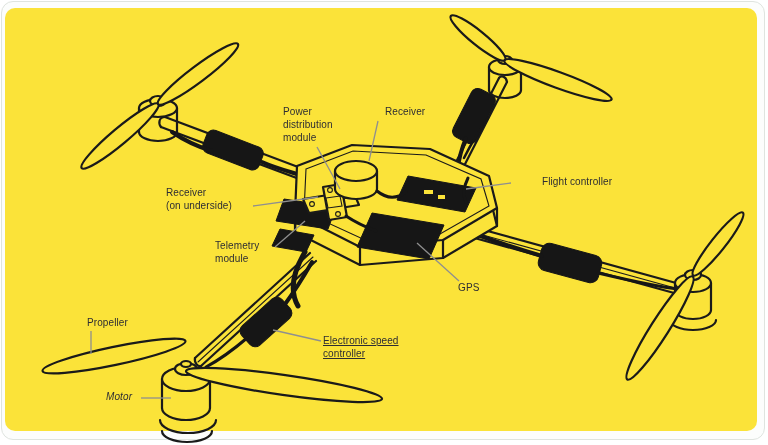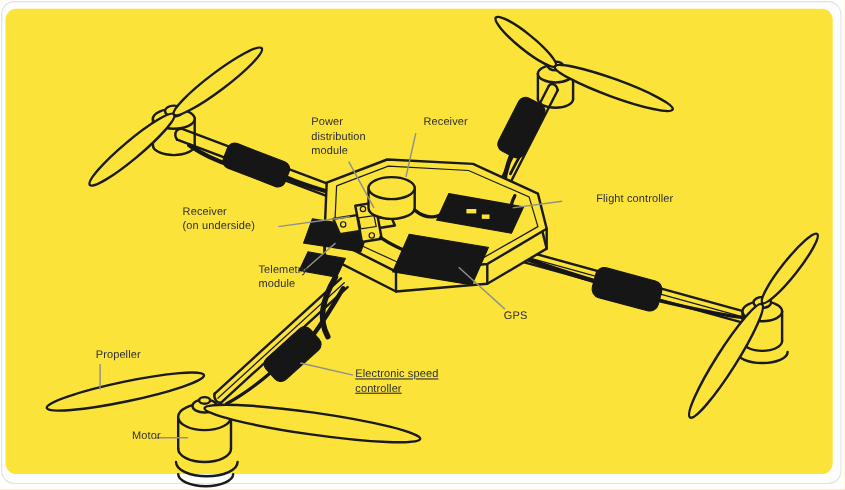--- a/index.html
+++ b/index.html
@@ -24,25 +24,25 @@
   .wire{stroke:#161616;fill:none;stroke-linecap:round;}
   .leader{stroke:#8f8f8f;stroke-width:1.3;fill:none;}
   .label{
     position:absolute;color:#2d2d33;font-size:10px;line-height:13px;
     white-space:nowrap;letter-spacing:0.1px;
   }
   .lbl-pdb{left:283px;top:105px;}
   .lbl-receiver{left:385px;top:105px;}
   .lbl-fc{left:514px;top:175px;padding-left:28px;}
   .lbl-battery{left:166px;top:186px;}
-  .lbl-telemetry{left:215px;top:239px;margin-left:20px;}
+  .lbl-telemetry{left:215px;top:239px;}
   .lbl-gps{left:458px;top:281px;}
   .lbl-esc{left:323px;top:334px;text-decoration:underline;}
   .lbl-propeller{left:63px;top:316px;padding-left:24px;}
-  .lbl-motor{left:120px;top:390px;}
+  .lbl-motor{left:106px;top:390px;font-style:italic;}
 </style>
 </head>
 <body>
 
 <div class="outer-ring"></div>
 <div class="panel"></div>
 
 <svg width="768" height="445" viewBox="0 0 768 445">
 
   <g>

